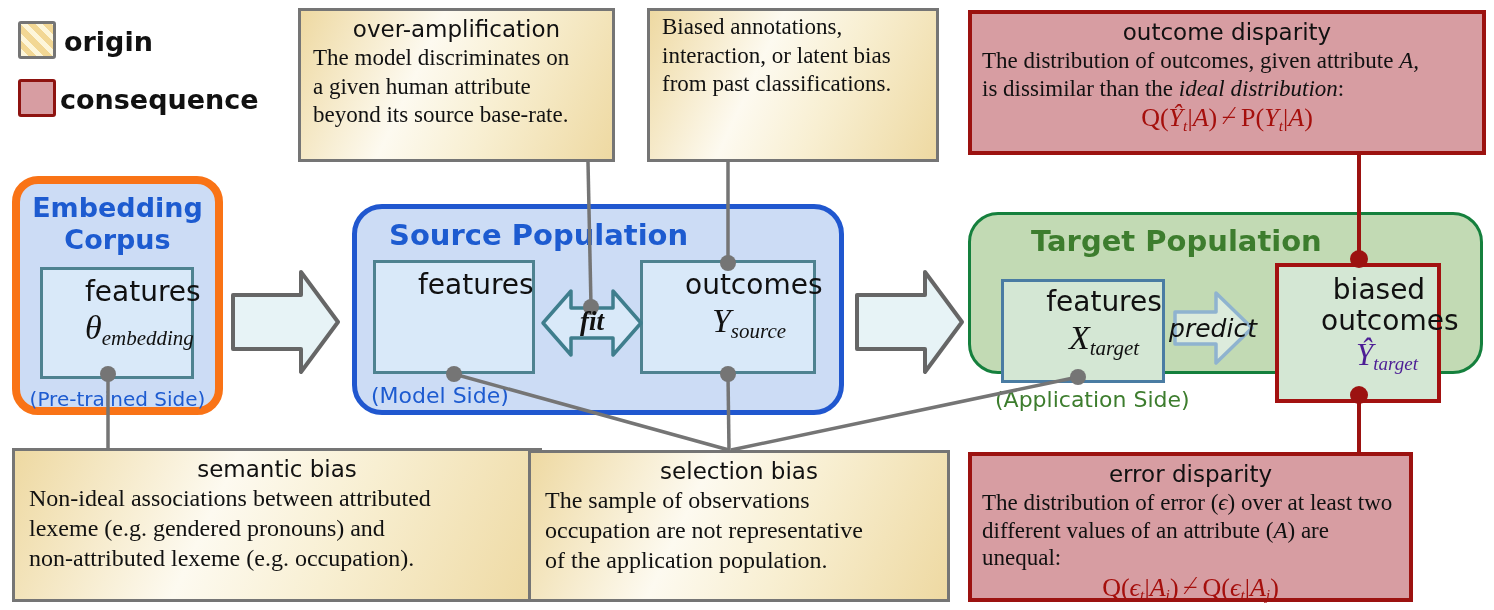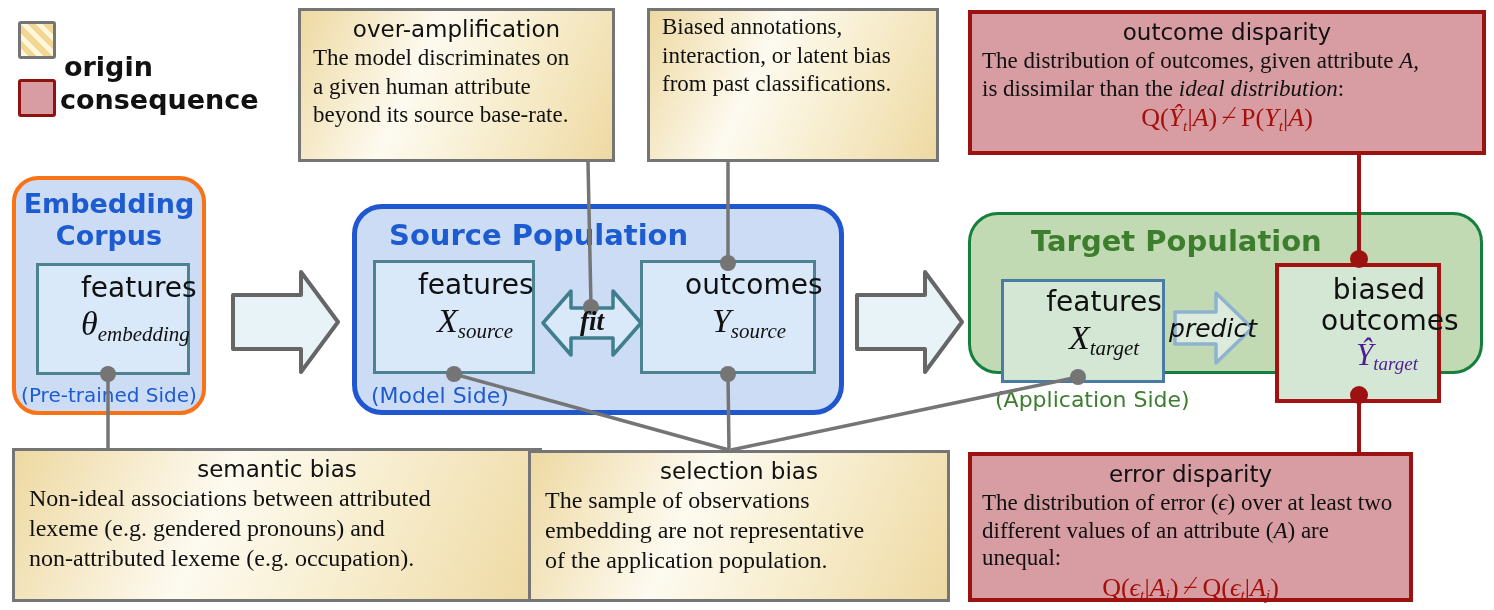--- a/index.html
+++ b/index.html
@@ -13,21 +13,21 @@
   .lbl-layer { position:absolute; z-index:60; pointer-events:none; }
 
   
   .swatch { position:absolute; width:38px; height:38px; border-radius:3px; z-index:10; }
   .swatch-origin {
     left:18px; top:21px; border:3px solid #757575;
     background: repeating-linear-gradient(45deg,#fdf6da 0 5px,#f2d794 5px 11px);
   }
   .swatch-consequence { left:18px; top:79px; border:3px solid #8e1310; background:#d79da2; }
   .legend-label { position:absolute; font-size:27px; font-weight:bold; color:#111; z-index:10; }
-  .legend-label.l1 { left:64px; top:26px;margin-top:25px; }
+  .legend-label.l1 { left:64px; top:26px; }
   .legend-label.l2 { left:60px; top:84px; }
 
   
   .note { position:absolute; z-index:10; text-align:center; }
   .note .title { font-size:23px; color:#111; margin-top:5px; }
   .note .body {
     font-family:"Liberation Serif","DejaVu Serif",serif;
     font-size:23px; line-height:1.24; color:#111;
     text-align:left; padding-left:12px; margin-top:2px;
   }
@@ -50,21 +50,21 @@
     font-family:"Liberation Serif","DejaVu Serif",serif;
     font-size:26px; color:#a50f0c; text-align:center; margin-top:1px; white-space:nowrap;
   }
   .mi { font-style:italic; }
   .msub { font-size:0.6em; font-style:italic; position:relative; top:0.3em; }
   .nsim { display:inline-block; position:relative; width:0.72em; text-align:center; margin:0 0.1em; }
   .nsim-slash { position:absolute; left:50%; top:44%; transform:translate(-50%,-50%); }
 
   
   .pop { position:absolute; z-index:10; border-radius:30px; }
-  .pop-embedding { left:12px; top:176px; width:194px; height:239px; background:#ccdcf5; border:4px solid #f97316; border-radius:26px; }
+  .pop-embedding { left:12px; top:176px; width:211px; height:239px; background:#ccdcf5; border:8px solid #f97316; border-radius:26px; }
   .pop-source    { left:352px; top:204px; width:492px; height:211px; background:#ccdcf5; border:5px solid #2057cf; }
   .pop-target    { left:968px; top:212px; width:515px; height:162px; background:#c2dab4; border:3px solid #15803d; }
 
   .pop-title { font-weight:bold; font-size:29px; white-space:nowrap; }
   .blue-text  { color:#1d5bd0; }
   .green-text { color:#3d7d2e; }
   .emb-title { text-align:center; font-weight:bold; font-size:27px; line-height:1.18; color:#1d5bd0; margin-top:8px; }
 
   .inner-box { position:absolute; text-align:center;padding-left:42px; }
   .inner-blue  { background:#d9e9f9; border:3px solid #4e8290; }
@@ -125,21 +125,21 @@
       <div>Non-ideal associations between attributed</div>
       <div>lexeme (e.g. gendered pronouns) and</div>
       <div>non-attributed lexeme (e.g. occupation).</div>
     </div>
   </div>
 
   <div class="note origin-box pos-selection">
     <div class="title">selection bias</div>
     <div class="body">
       <div>The sample of observations</div>
-      <div>embedding are not representative</div>
+      <div>occupation are not representative</div>
       <div>of the application population.</div>
     </div>
   </div>
 
   <div class="note consequence-box pos-outcome">
     <div class="title">outcome disparity</div>
     <div class="body">
       <div><span>The distribution of outcomes, given attribute </span><span class="mi">A,</span></div>
       <div><span>is dissimilar than the </span><span class="mi">ideal distribution</span><span>:</span></div>
     </div>
@@ -168,21 +168,20 @@
       <div class="inner-label">features</div>
       <div class="math-line"><span>θ</span><span class="msub">embedding</span></div>
     </div>
     <div class="side-label blue-text" style="left:0; top:203px; width:100%; text-align:center; font-size:20px;">(Pre-trained Side)</div>
   </div>
 
   <div class="pop pop-source">
     <div class="pop-title blue-text" style="position:absolute; left:32px; top:9px;">Source Population</div>
     <div class="inner-box inner-blue" style="left:16px; top:51px; width:162px; height:114px;">
       <div class="inner-label">features</div>
-      <div class="math-line"><span>X</span><span class="msub">source</span></div>
     </div>
     <div class="inner-box inner-blue" style="left:283px; top:51px; width:176px; height:114px;">
       <div class="inner-label">outcomes</div>
       <div class="math-line"><span>Y</span><span class="msub">source</span></div>
     </div>
     <div class="side-label blue-text" style="left:14px; top:174px;">(Model Side)</div>
   </div>
 
   <div class="pop pop-target">
     <div class="pop-title green-text" style="position:absolute; left:60px; top:9px;">Target Population</div>

